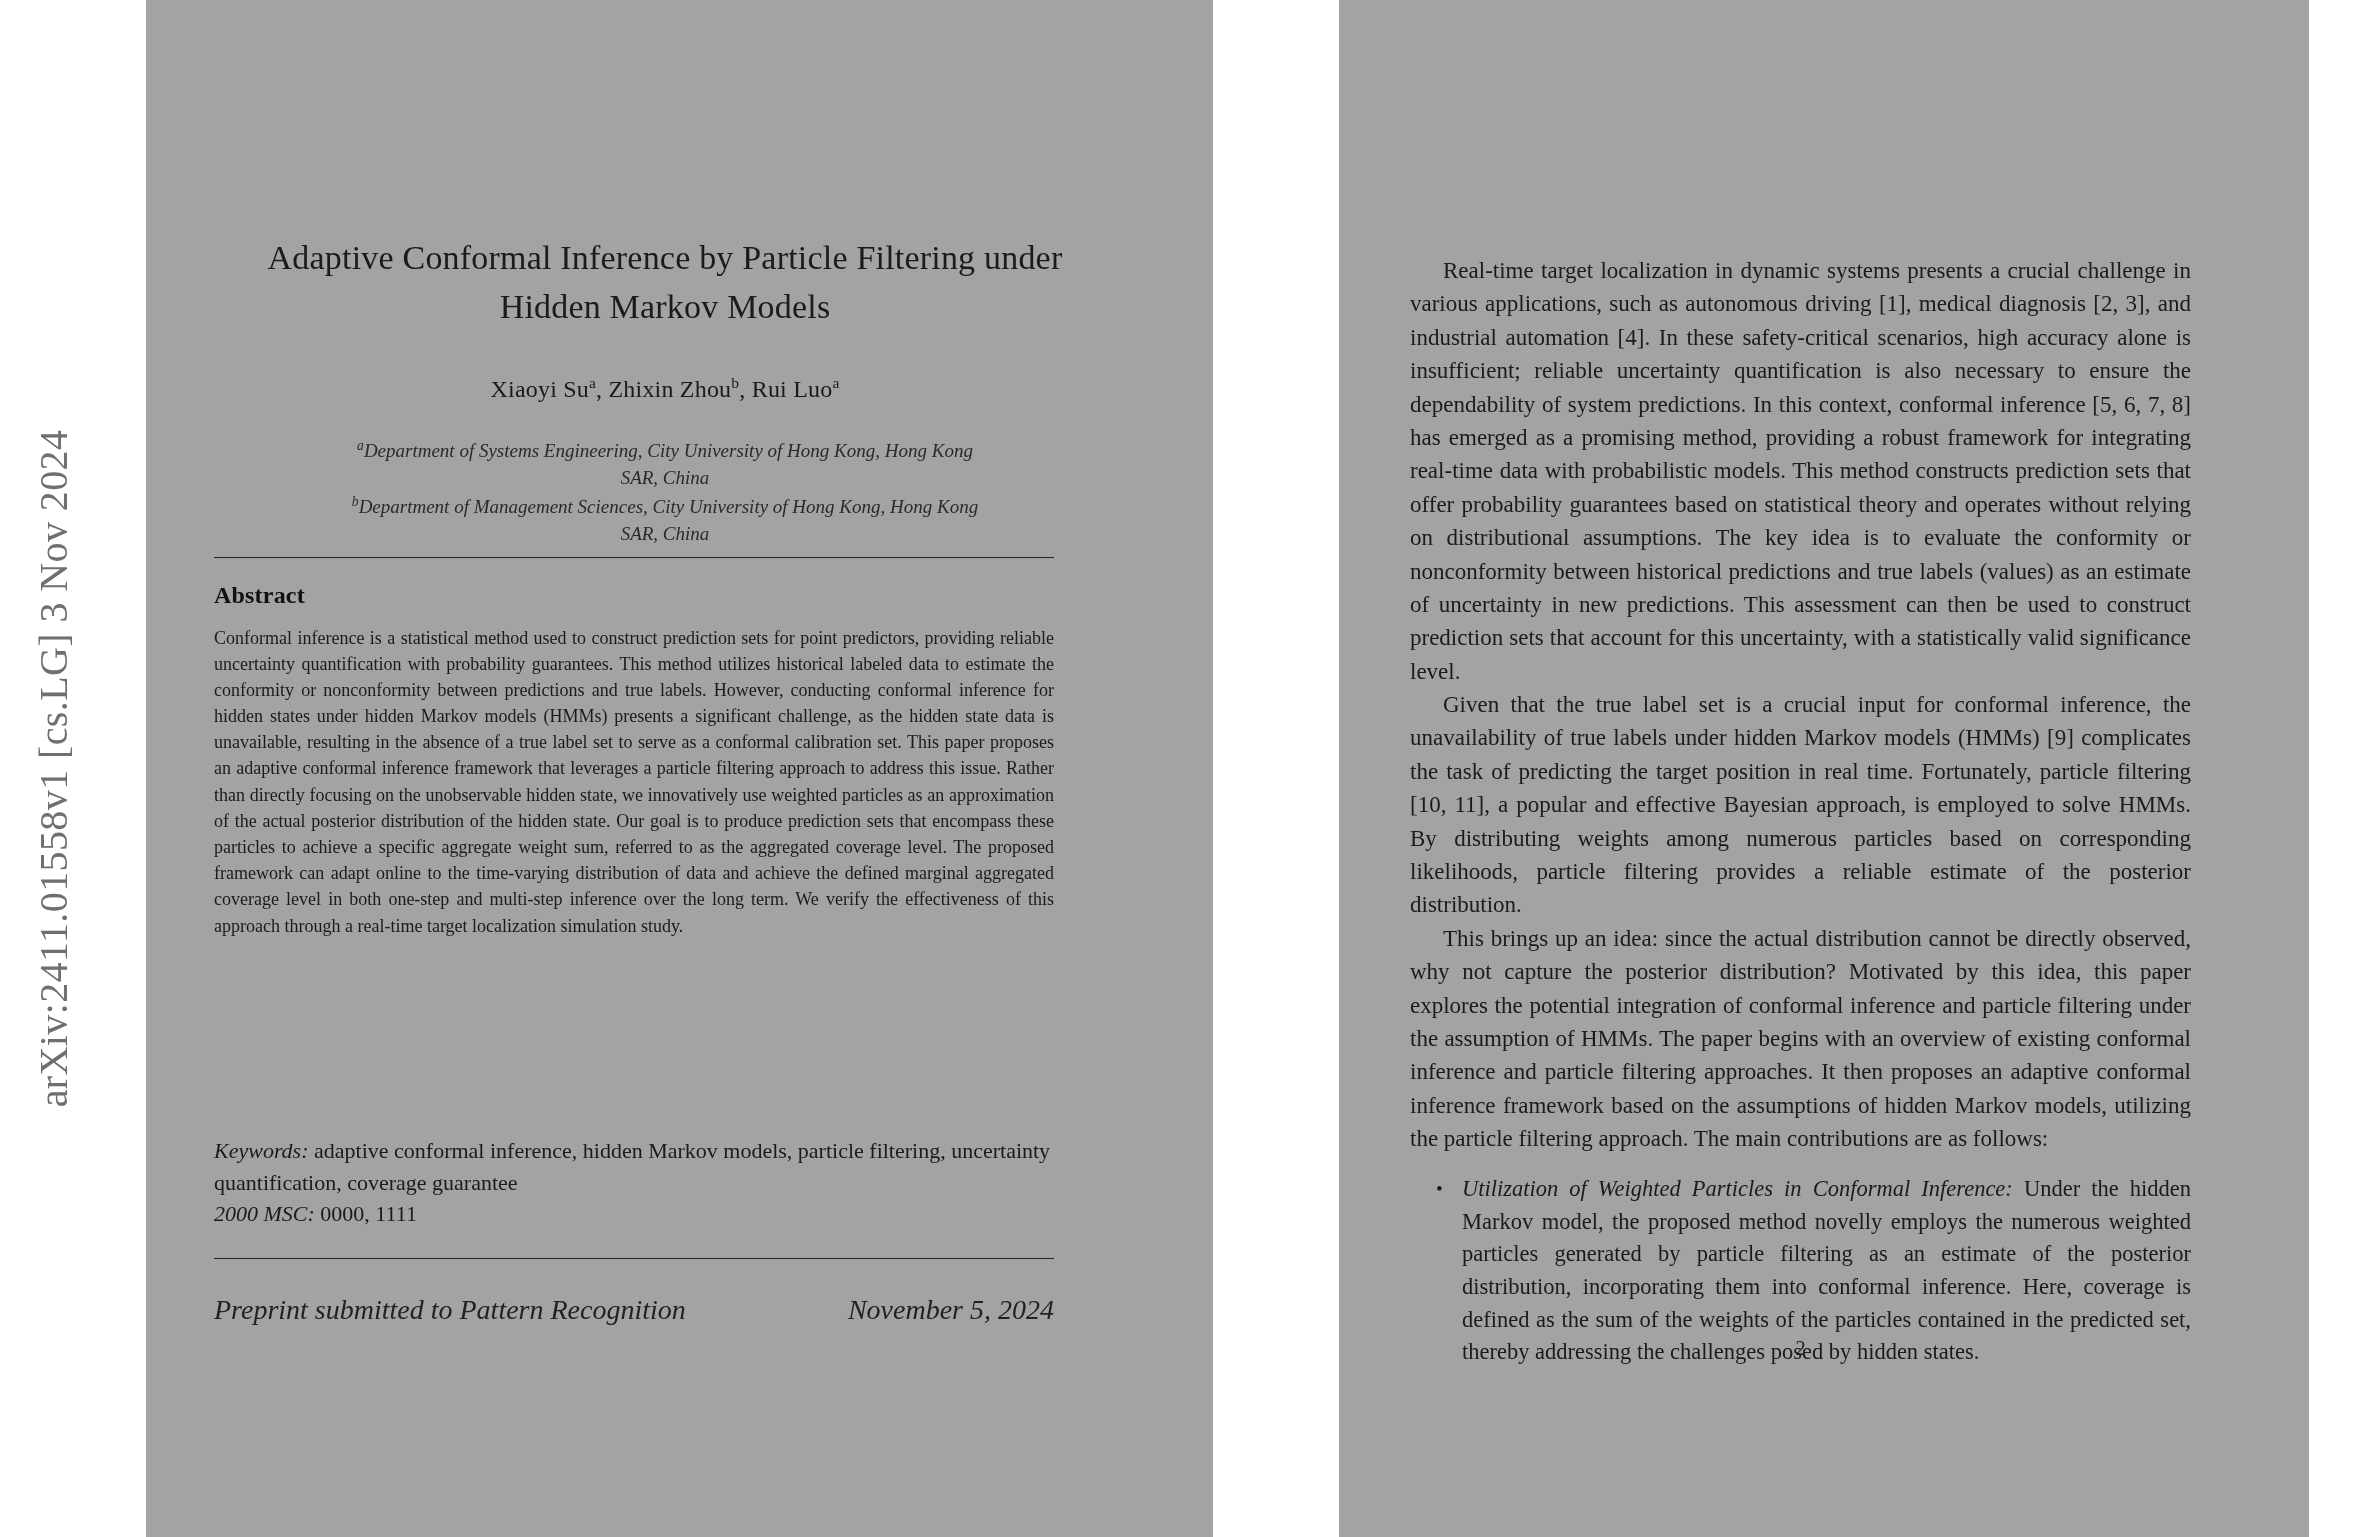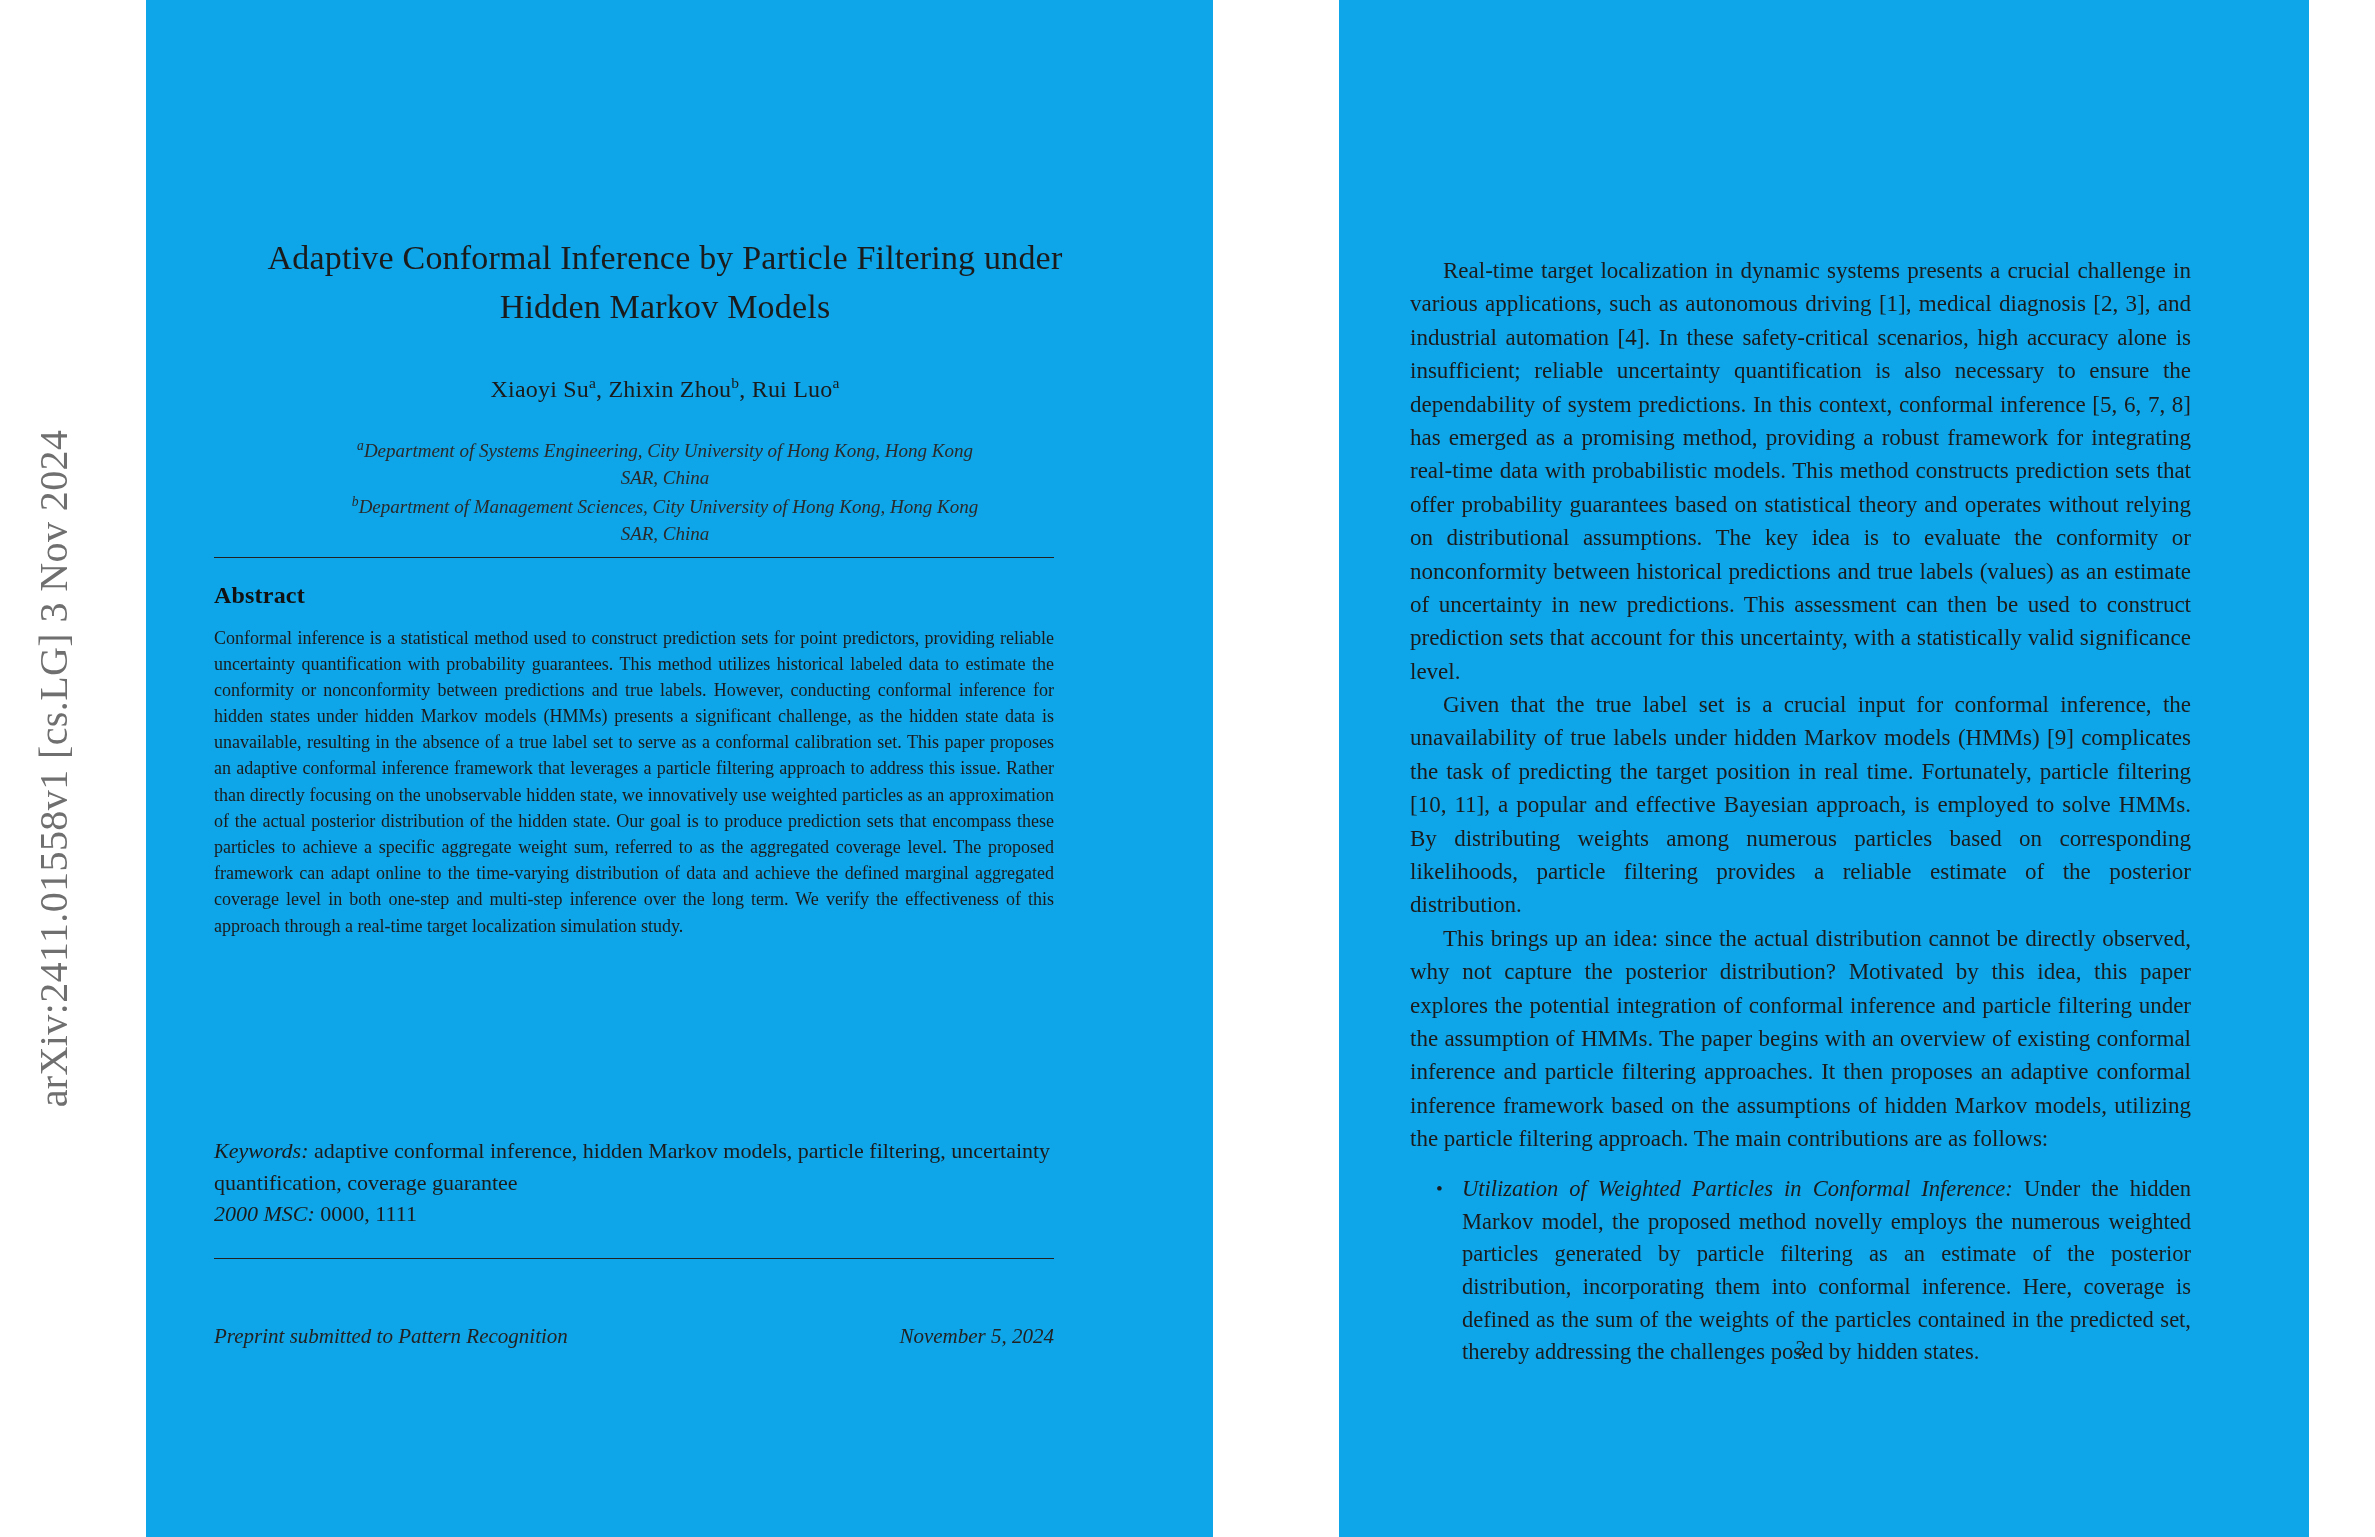--- a/index.html
+++ b/index.html
@@ -37,21 +37,21 @@
     letter-spacing: 0.4px;
     color: #6f6f6f;
     white-space: nowrap;
   }
 
   
   .page {
     position: absolute;
     top: 0;
     height: 1537px;
-    background: #0ea5e9;
+    background: #a3a3a3;
   }
   #page-left  { left: 146px;  width: 1067px; }
   #page-right { left: 1339px; width: 970px; }
 
   
   .title-block {
     position: absolute;
     left: 68px;
     top: 233px;
     width: 902px;
@@ -123,26 +123,26 @@
     font-size: 22px;
     line-height: 1.44;
     color: #1b1b1b;
   }
   .keywords-block .kw-label { font-style: italic; }
   .kw-line { display: block; }
 
   .foot-left {
     position: absolute;
     left: 68px;
-    top: 1324px;
+    top: 1294px;
     width: 840px;
     display: flex;
     justify-content: space-between;
     font-style: italic;
-    font-size: 21px;
+    font-size: 28px;
     color: #222;
     gap: 48px;
   }
 
   
   .col-right {
     position: absolute;
     left: 71px;
     top: 254px;
     width: 781px;

